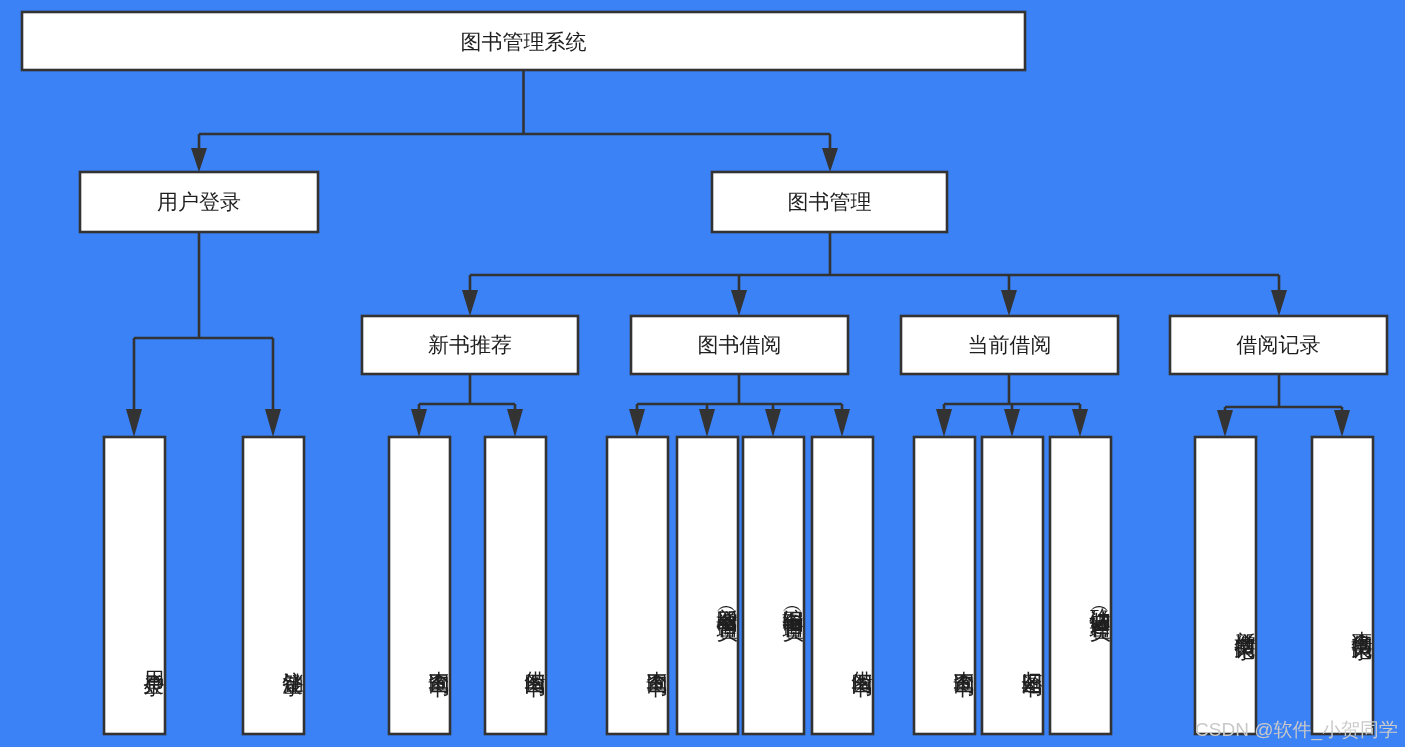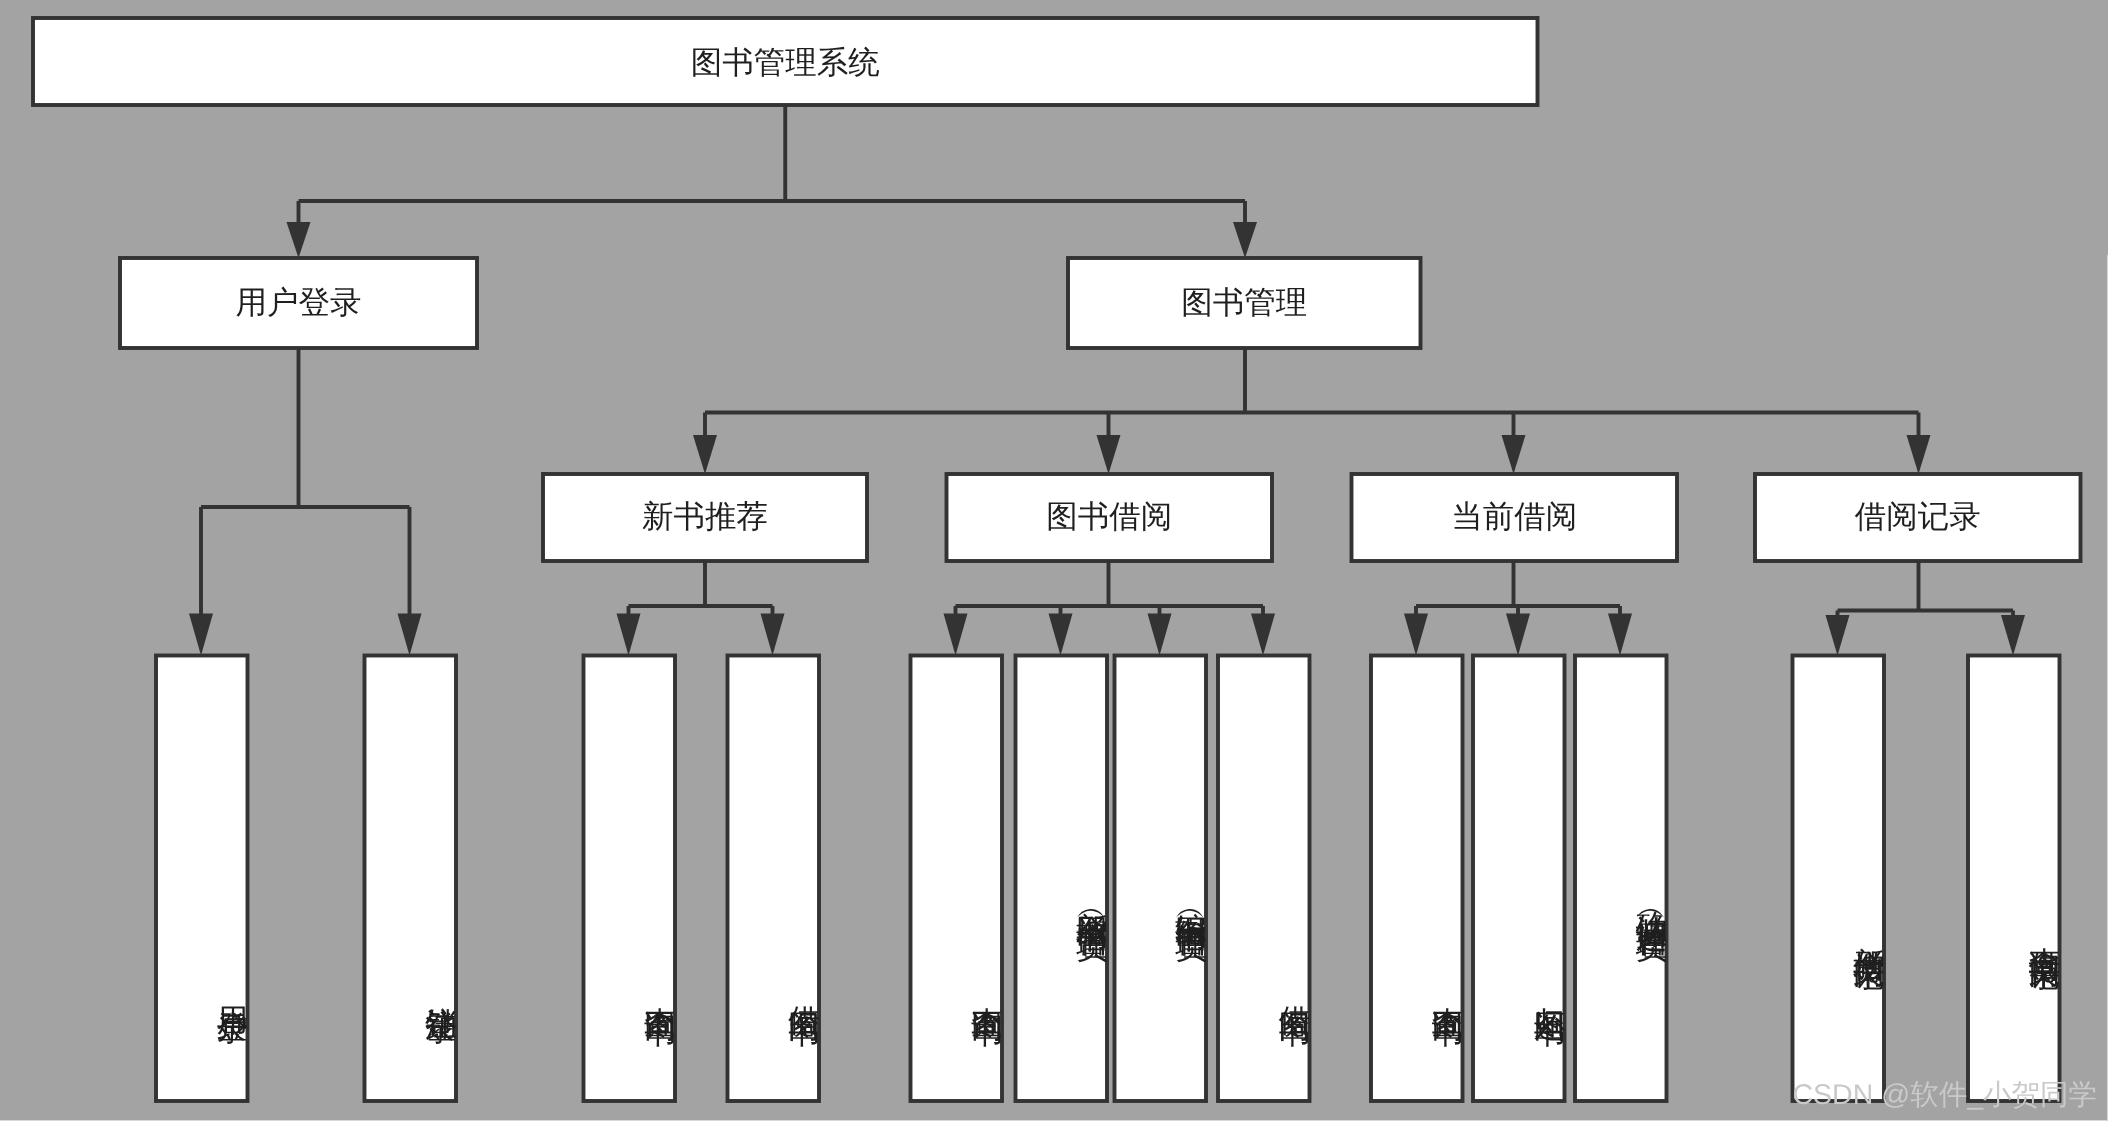--- a/index.html
+++ b/index.html
@@ -11,21 +11,21 @@
   body {
     width: 1405px;
     height: 747px;
     font-family: "Liberation Sans", "DejaVu Sans", sans-serif;
     overflow: hidden;
   }
   #diagram-root {
     position: relative;
     width: 1405px;
     height: 747px;
-    background: #a3a3a3;
+    background: #3b82f6;
   }
   svg#diagram-svg {
     position: absolute;
     top: 0;
     left: 0;
     width: 1405px;
     height: 747px;
     display: block;
   }
   .node-box {

